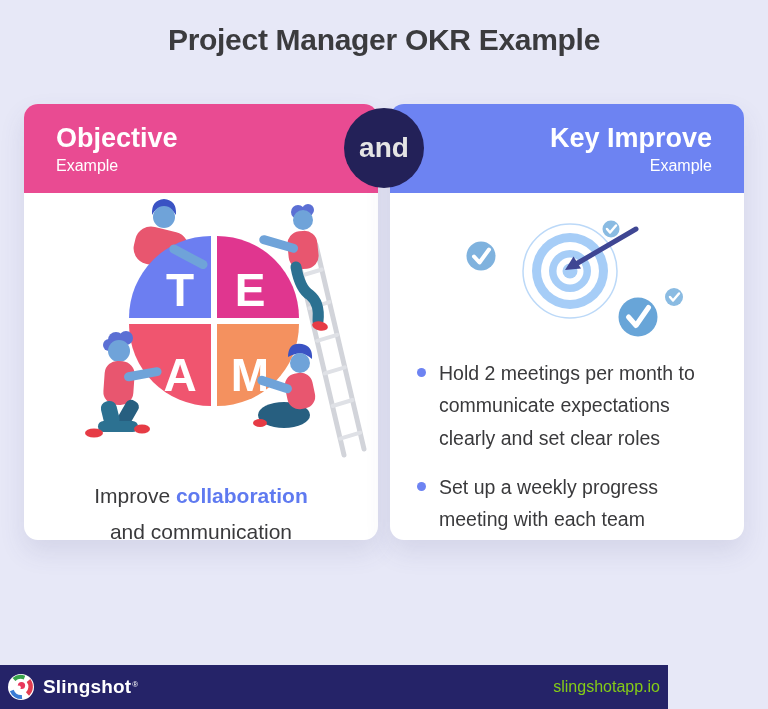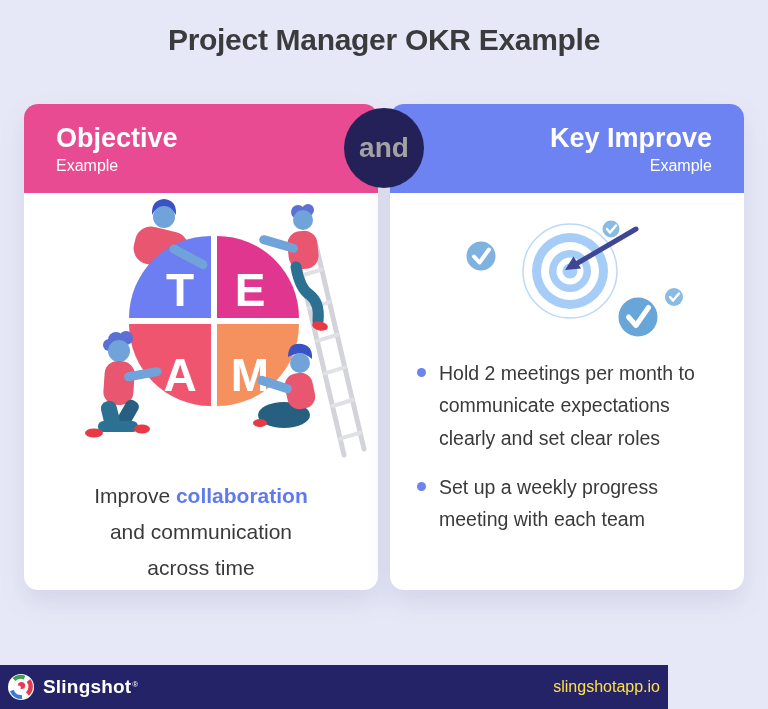--- a/index.html
+++ b/index.html
@@ -9,45 +9,45 @@
     --target_blue:#a6cdf7; --check_blue:#7fb2de; --check_blue_dark:#68a5d8;
     --check_blue_light:#8abbe2; --arrow_navy:#3f4693;
     --skin:#6fa3d9; --shirt:#e8566f; --pants:#2c7191; --pants_dark:#275f80;
     --hair:#3a53c4; --hair_curly:#5b6fd4; --shoe:#e63b45; --ladder:#d2d4da;
   }
   *{box-sizing:border-box; margin:0; padding:0;}
   body{font-family:"Liberation Sans", sans-serif;}
   .page{position:relative; width:768px; height:709px; background:var(--background); overflow:hidden;}
   .title{padding-top:23px; text-align:center; font-size:30px; font-weight:700; color:#3b3b3e; letter-spacing:-0.3px;}
   .panels{position:absolute; left:24px; top:104px; width:720px; height:536px; display:flex; gap:12px;}
-  .panel{width:354px; height:486px; display:flex; flex-direction:column; border-radius:14px;
+  .panel{width:354px; height:436px; display:flex; flex-direction:column; border-radius:14px;
          background:#fff; box-shadow:0 12px 26px rgba(70,70,130,0.12);}
   .head{height:89px; flex:0 0 89px; border-radius:14px 14px 0 0; color:#fff; padding:0 32px;
         display:flex; flex-direction:column; justify-content:center;}
   .head.pink{background:var(--pink); align-items:flex-start;}
   .head.blue{background:var(--periwinkle); align-items:flex-end;}
   .head-title{font-size:27px; font-weight:700; line-height:1.2;}
   .head-sub{font-size:16px; font-weight:400; margin-top:2px;}
   .body{flex:1; position:relative; border-radius:0 0 14px 14px; overflow:hidden;}
   .and-circle{position:absolute; left:50%; top:4px; transform:translateX(-50%); width:80px; height:80px;
-              border-radius:50%; background:var(--navy); color:#a3a3a3; font-size:28px; font-weight:700;
+              border-radius:50%; background:var(--navy); color:#e5e5e5; font-size:28px; font-weight:700;
               display:flex; align-items:center; justify-content:center; z-index:5;}
   .illus{display:block; width:354px;}
   .caption{margin:0 auto; max-width:246px; text-align:center; font-size:21px; line-height:1.72;
            color:var(--text); font-weight:500;}
   .caption .hl{color:var(--highlight); font-weight:700;}
   .bullets{list-style:none; margin-top:8px; padding:0 18px 0 27px; display:flex; flex-direction:column; gap:17px;}
   .bullets li{display:flex; gap:13px; font-size:19.5px; line-height:1.66; color:var(--text); font-weight:500;}
   .dot{flex:0 0 auto; width:9px; height:9px; border-radius:50%; background:var(--periwinkle); margin-top:11px;}
   .footer{position:absolute; left:0; bottom:0; width:668px; height:44px; background:var(--footer_navy);
           display:flex; align-items:center; justify-content:space-between; padding:0 8px;}
   .brand{display:flex; align-items:center; gap:9px; color:#fff;}
   .brand-name{font-size:19px; font-weight:700; letter-spacing:0.2px;}
   .brand sup{font-size:8px; vertical-align:super; margin-left:1px;}
-  .site{color:#fde047; font-size:16px; text-decoration:none; font-weight:400;}
+  .site{color:#84cc16; font-size:16px; text-decoration:none; font-weight:400;}
   
   .qt{fill:var(--quad_t);} .qe{fill:var(--quad_e);} .qa{fill:var(--quad_a);} .qm{fill:var(--quad_m);}
   .pie-letter{fill:#fff; font-family:"Liberation Sans",sans-serif; font-size:46px; font-weight:700; text-anchor:middle;}
   .skin{fill:var(--skin);} .shirt{fill:var(--shirt);} .pantsf{fill:var(--pants);} .pantsd{fill:var(--pants_dark);}
   .hairf{fill:var(--hair);} .hairc{fill:var(--hair_curly);} .shoe{fill:var(--shoe);}
 </style>
 </head>
 <body>
 
 <div class="page">

